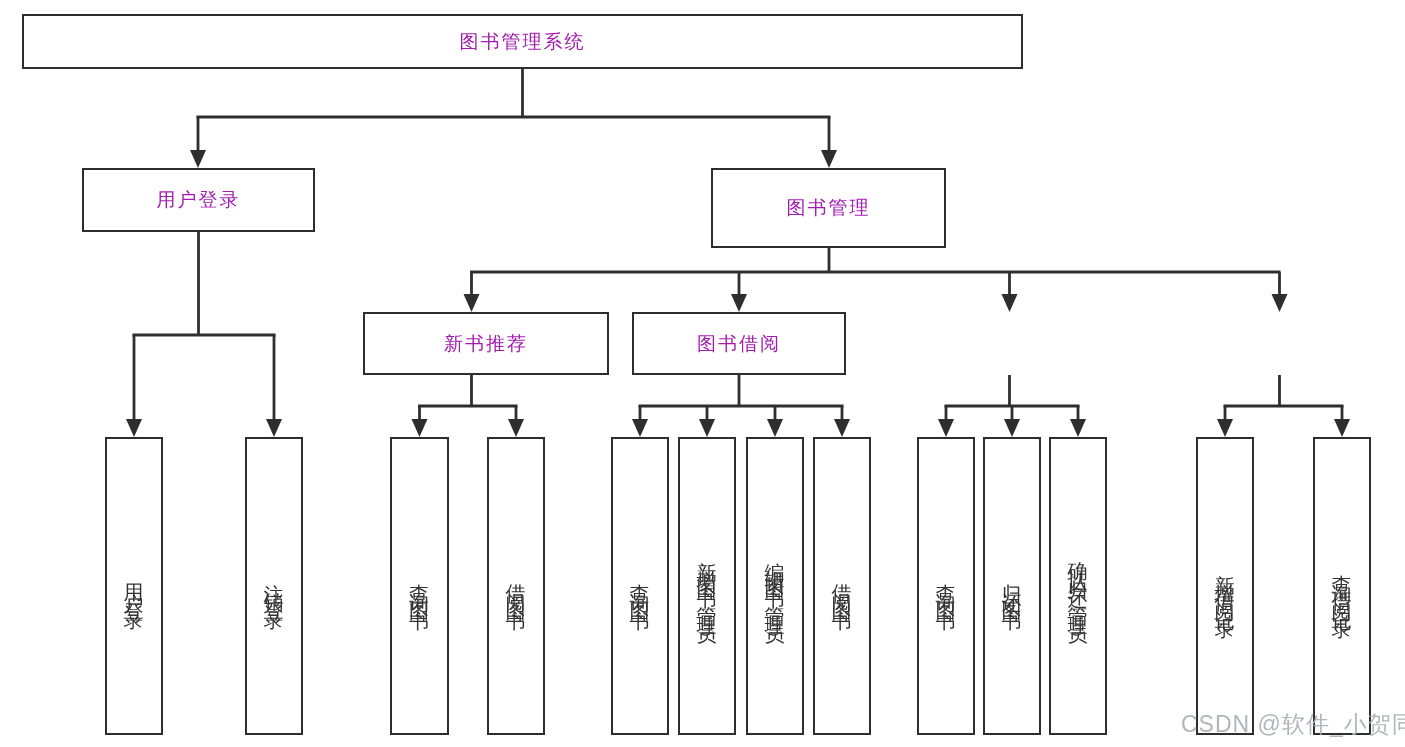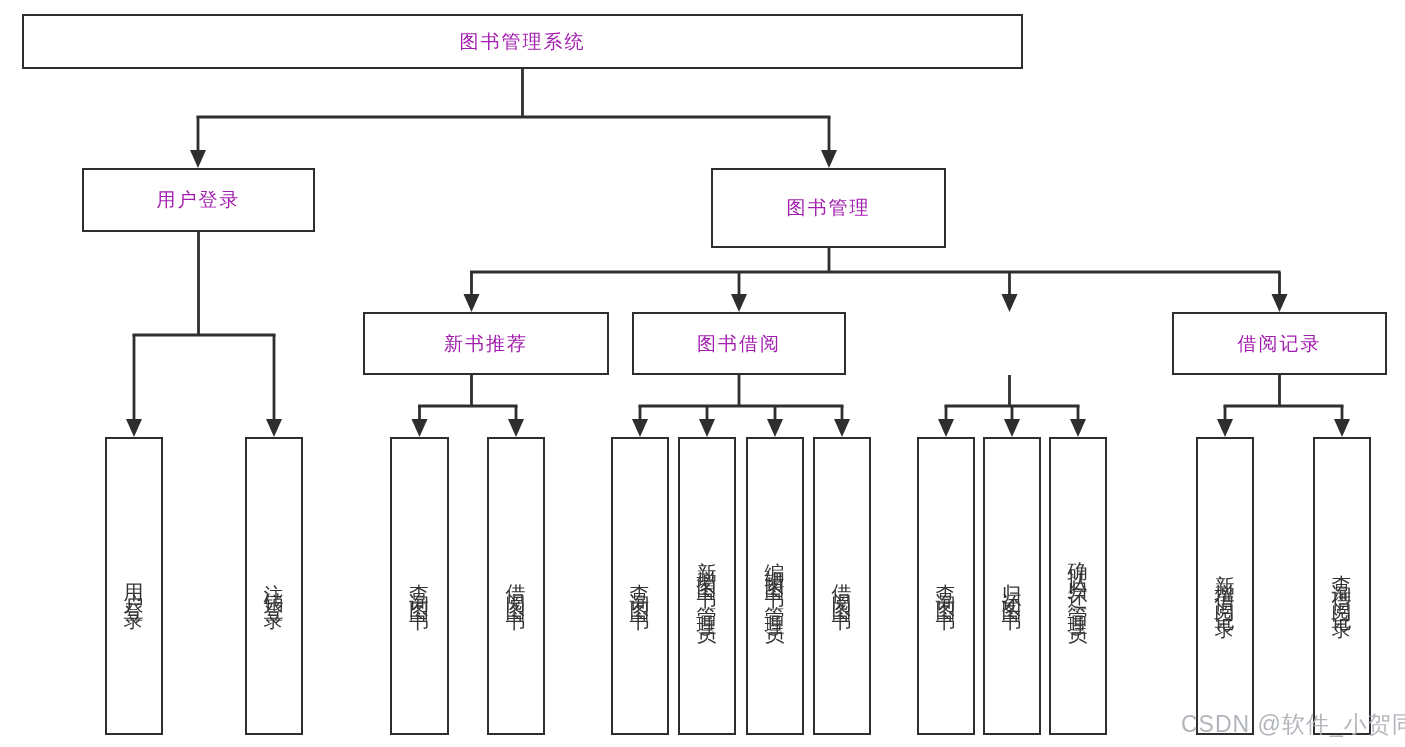--- a/index.html
+++ b/index.html
@@ -156,23 +156,20 @@
   <div class="box" style="left:711px;top:168px;width:235px;height:80px">
     <span>图书管理</span>
   </div>
 
   <div class="box" style="left:363px;top:312px;width:246px;height:63px">
     <span>新书推荐</span>
   </div>
   <div class="box" style="left:632px;top:312px;width:214px;height:63px">
     <span>图书借阅</span>
   </div>
-  <div class="box" style="left:1172px;top:312px;width:215px;height:63px">
-    <span>借阅记录</span>
-  </div>
 
   <div class="box leaf" style="left:105px;top:437px;width:58px;height:298px">
     <span>用户登录</span>
   </div>
   <div class="box leaf" style="left:245px;top:437px;width:58px;height:298px">
     <span>注销登录</span>
   </div>
 
   <div class="box leaf" style="left:390px;top:437px;width:59px;height:298px">
     <span>查询图书</span>

